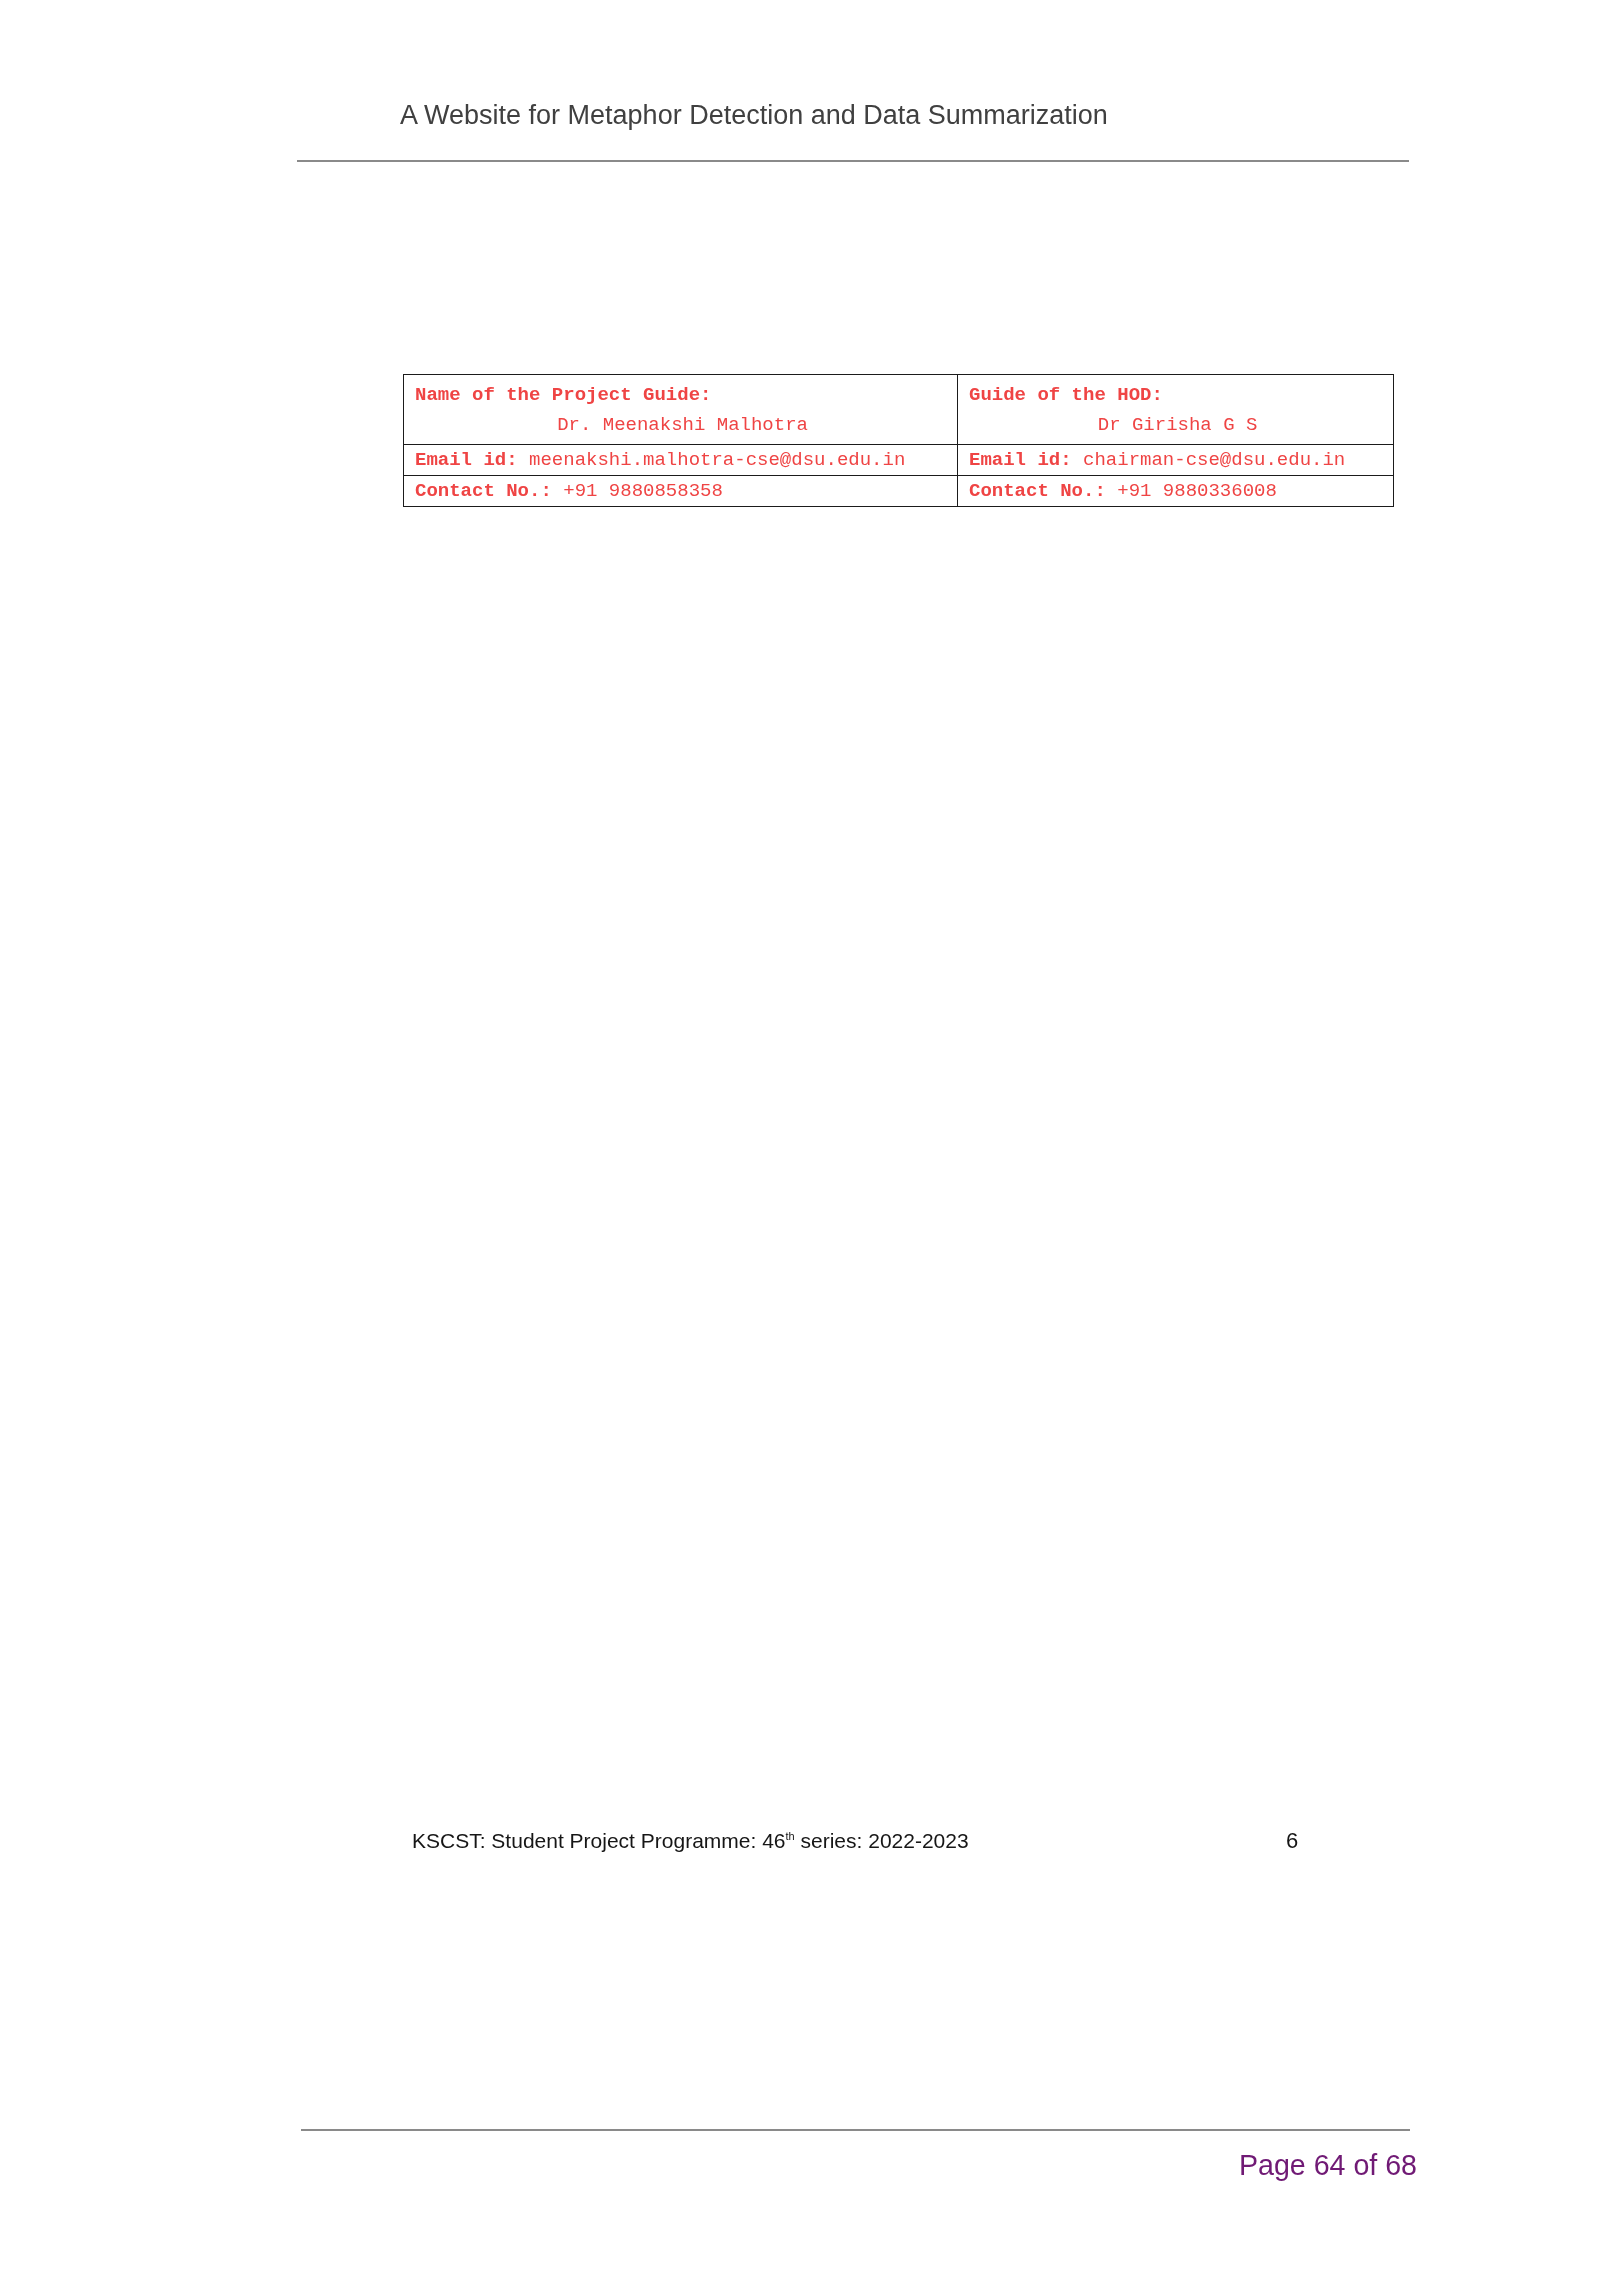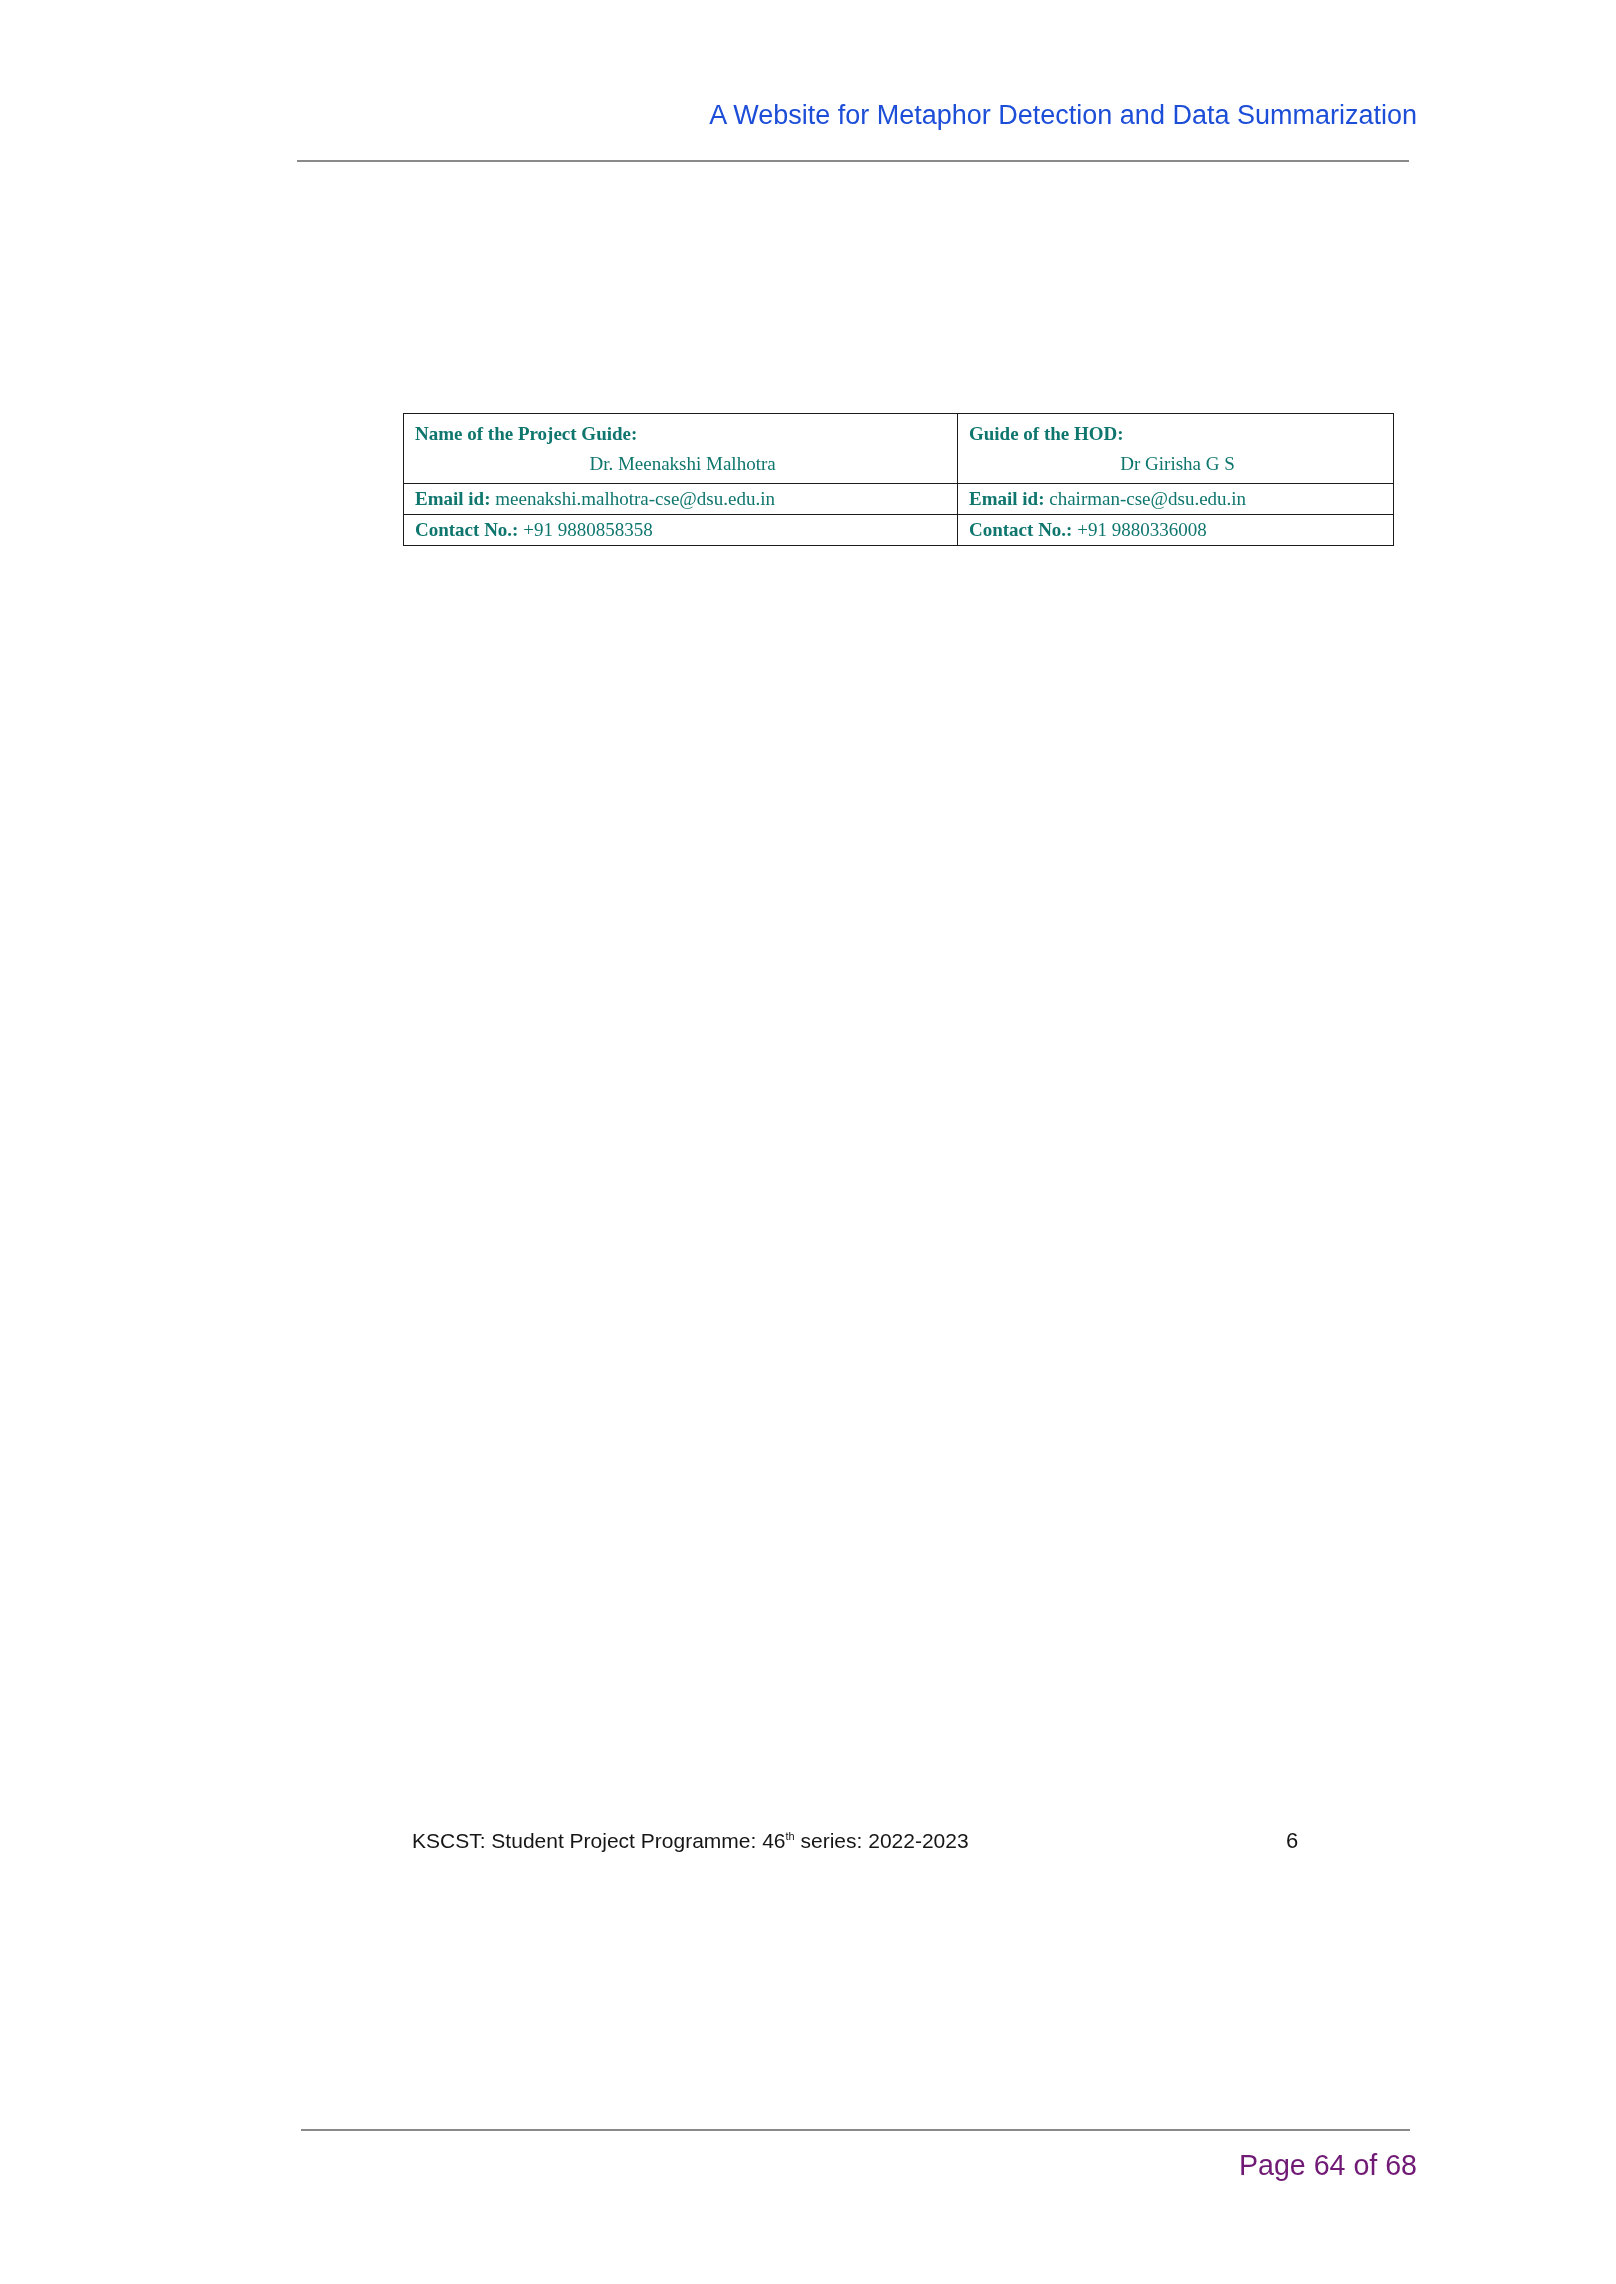--- a/index.html
+++ b/index.html
@@ -15,48 +15,47 @@
     font-family: "Liberation Sans", sans-serif;
     color: #111111;
     overflow: hidden;
   }
   
   .header-title {
     position: absolute;
     top: 100px;
     left: 400px;
     right: 200px;
-    text-align: right;
+    text-align: left;
     font-size: 27px;
     line-height: 30px;
     white-space: nowrap;
-    color: #1d4ed8;
+    color: #404040;
   }
   .rule {
     position: absolute;
     height: 2.3px;
     background: #8a8a8a;
   }
   .rule-top {
     left: 297px;
     top: 160px;
     width: 1112px;
   }
   
   .contact-table {
     position: absolute;
     left: 403px;
     top: 374px;
     width: 990px;
     border-collapse: collapse;
     table-layout: fixed;
-    font-family: Liberation Serif, serif;
+    font-family: Liberation Mono, monospace;
     font-size: 19px;
-    color: #0f766e;
-    margin-top: 39px;
+    color: #ef4444;
   }
   .contact-table td {
     border: 1.7px solid #1b1b1b;
     padding: 0 6.9px 0 11px;
     vertical-align: middle;
     overflow: hidden;
     white-space: nowrap;
   }
   .contact-table tr.row-name td {
     height: 64px;

